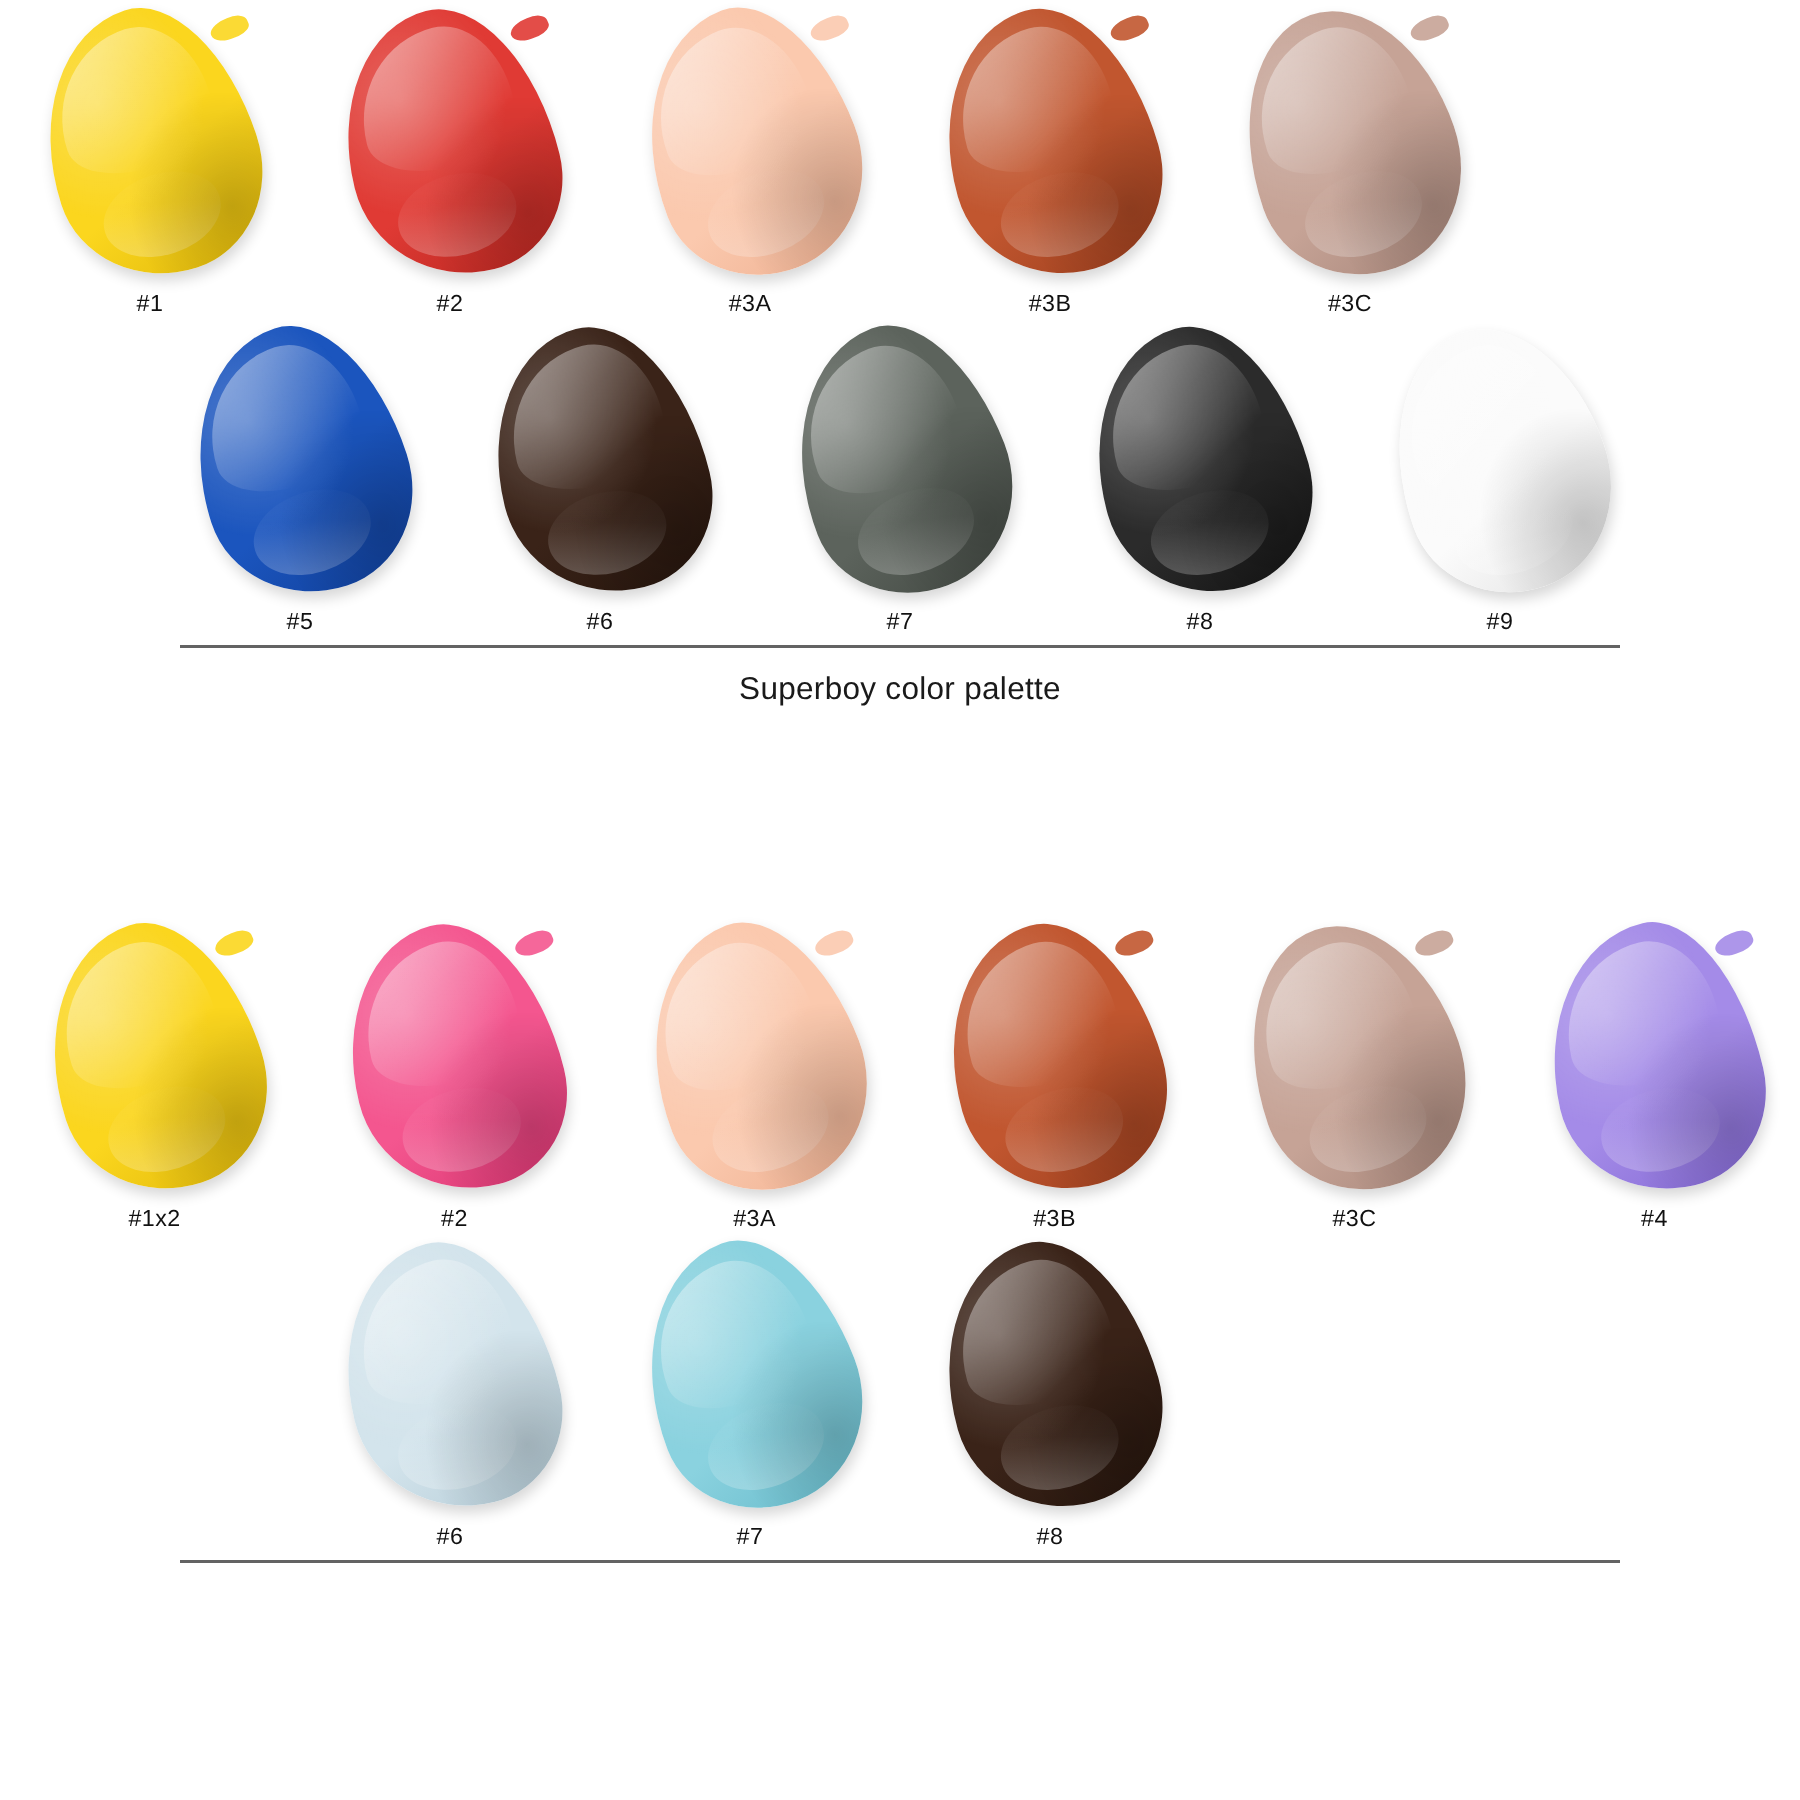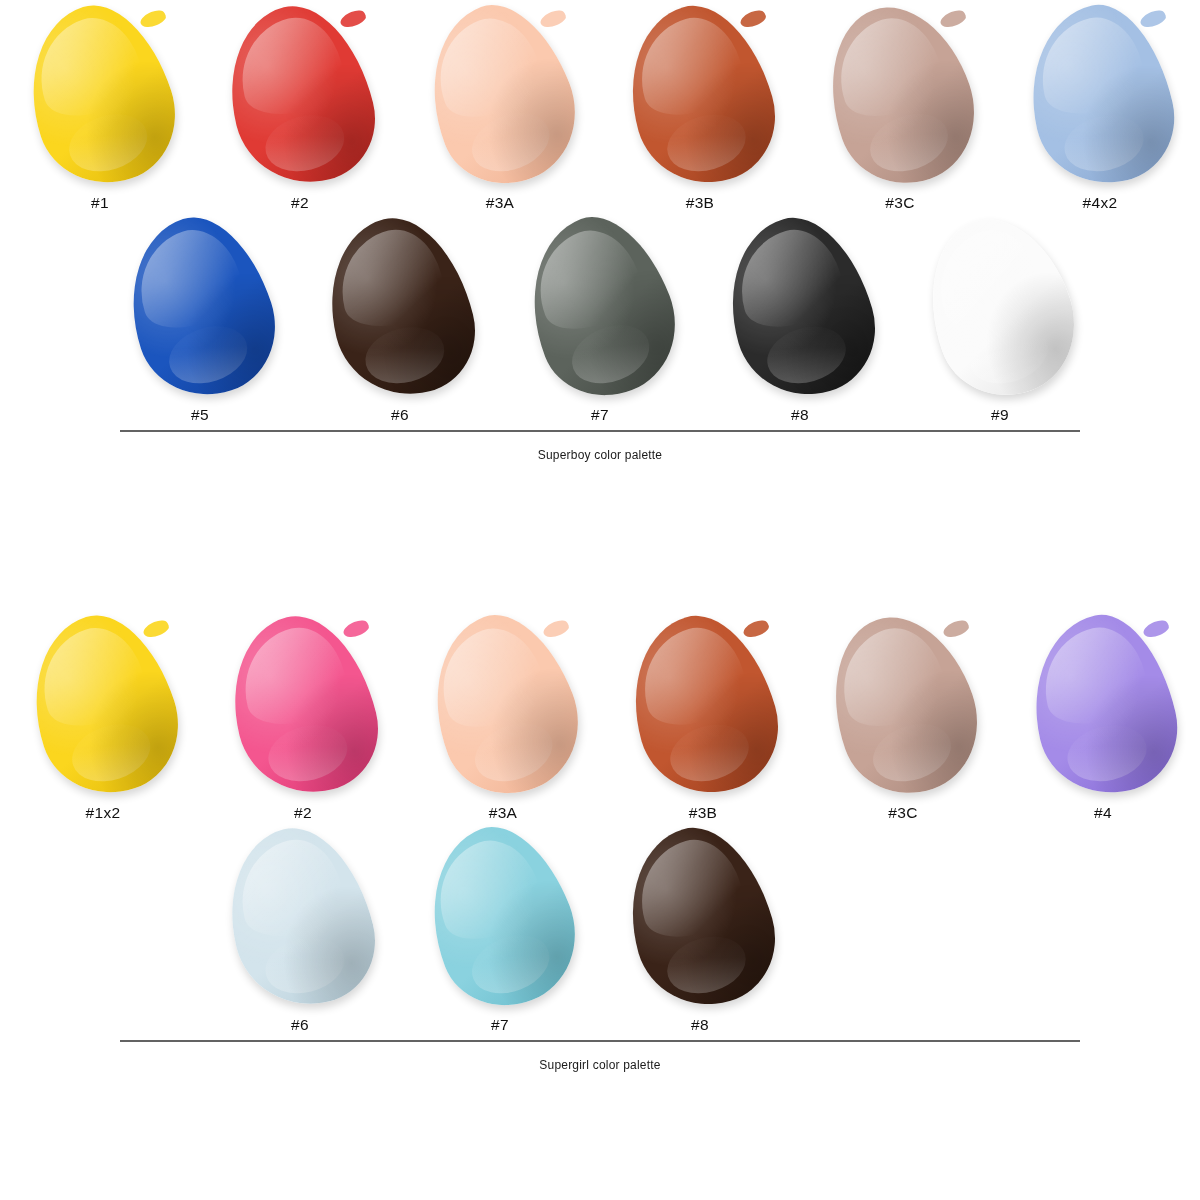--- a/index.html
+++ b/index.html
@@ -138,21 +138,21 @@
   }
   .caption-rule {
     width: 960px;
     height: 2px;
     background: #636363;
     margin: 0 auto;
   }
   .caption-text {
     margin-top: 16px;
     text-align: center;
-    font-size: 12px;
+    font-size: 21px;
     color: #1a1a1a;
     letter-spacing: 0.2px;
   }
 </style>
 </head>
 <body style="background: rgb(255, 255, 255);">
 
 <div class="sheet">
 
   <section class="palette" id="palette-superboy">
@@ -189,28 +189,20 @@
           </div>
           <div class="swatch-label" style="color: rgb(17, 17, 17);">#3B</div>
         </div>
         <div class="swatch-cell">
           <div class="blob-wrap">
             <div class="blob" style="background: linear-gradient(155deg, rgb(198, 163, 150) 0%, rgb(198, 163, 150) 58%, rgb(168, 135, 123) 100%); transform: translate(-50%, -50%) rotate(-19deg); border-radius: 52% 48% 49% 51% / 63% 57% 43% 37%;"></div>
             <div class="blob-shade" style="transform: translate(-50%, -50%) rotate(-19deg); border-radius: 52% 48% 49% 51% / 63% 57% 43% 37%;"></div>
             <div class="blob-nib" style="background: rgb(198, 163, 150);"></div>
           </div>
           <div class="swatch-label" style="color: rgb(17, 17, 17);">#3C</div>
-        </div>
-        <div class="swatch-cell">
-          <div class="blob-wrap">
-            <div class="blob" style="background: linear-gradient(155deg, rgb(164, 192, 228) 0%, rgb(164, 192, 228) 58%, rgb(133, 164, 206) 100%); transform: translate(-50%, -50%) rotate(-13deg); border-radius: 59% 41% 45% 55% / 61% 63% 37% 39%;"></div>
-            <div class="blob-shade" style="transform: translate(-50%, -50%) rotate(-13deg); border-radius: 59% 41% 45% 55% / 61% 63% 37% 39%;"></div>
-            <div class="blob-nib" style="background: rgb(164, 192, 228);"></div>
-          </div>
-          <div class="swatch-label" style="color: rgb(17, 17, 17);">#4x2</div>
         </div>
       </div>
     <div class="swatch-row" id="sb-row-1" style="padding-left: 100px;">
         <div class="swatch-cell">
           <div class="blob-wrap">
             <div class="blob" style="background: linear-gradient(155deg, rgb(27, 85, 190) 0%, rgb(27, 85, 190) 58%, rgb(17, 64, 154) 100%); transform: translate(-50%, -50%) rotate(-18deg); border-radius: 58% 42% 47% 53% / 62% 60% 40% 38%;"></div>
             <div class="blob-shade" style="transform: translate(-50%, -50%) rotate(-18deg); border-radius: 58% 42% 47% 53% / 62% 60% 40% 38%;"></div>
           </div>
           <div class="swatch-label" style="color: rgb(17, 17, 17);">#5</div>
         </div>
@@ -318,17 +310,16 @@
         <div class="swatch-cell">
           <div class="blob-wrap">
             <div class="blob" style="background: linear-gradient(155deg, rgb(58, 35, 24) 0%, rgb(58, 35, 24) 58%, rgb(37, 21, 13) 100%); transform: translate(-50%, -50%) rotate(-16deg); border-radius: 56% 44% 46% 54% / 60% 62% 38% 40%;"></div>
             <div class="blob-shade" style="transform: translate(-50%, -50%) rotate(-16deg); border-radius: 56% 44% 46% 54% / 60% 62% 38% 40%;"></div>
           </div>
           <div class="swatch-label" style="color: rgb(17, 17, 17);">#8</div>
         </div>
       </div>
     <div class="caption-block">
       <div class="caption-rule" style="background: rgb(99, 99, 99);"></div>
-      <div class="caption-text">Supergirl color palette</div>
     </div>
   </section>
 
 </div>
 
 </body></html>

